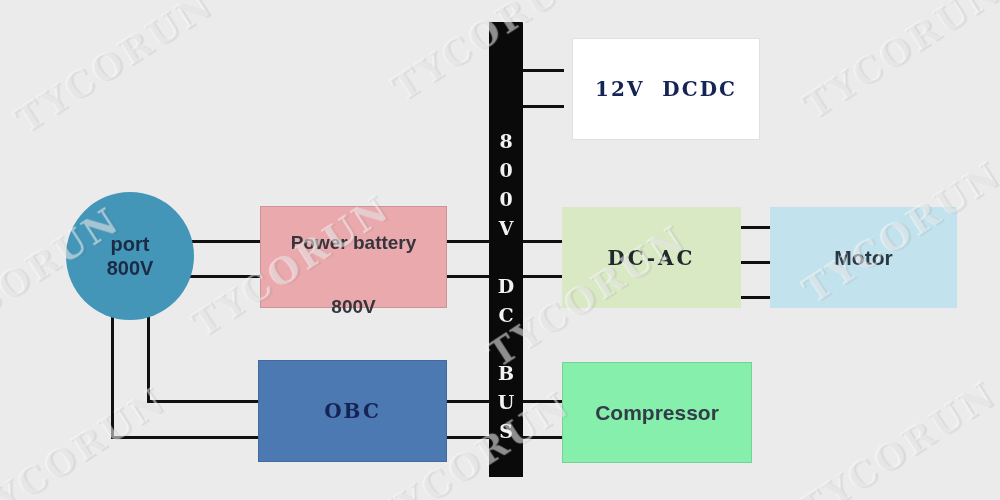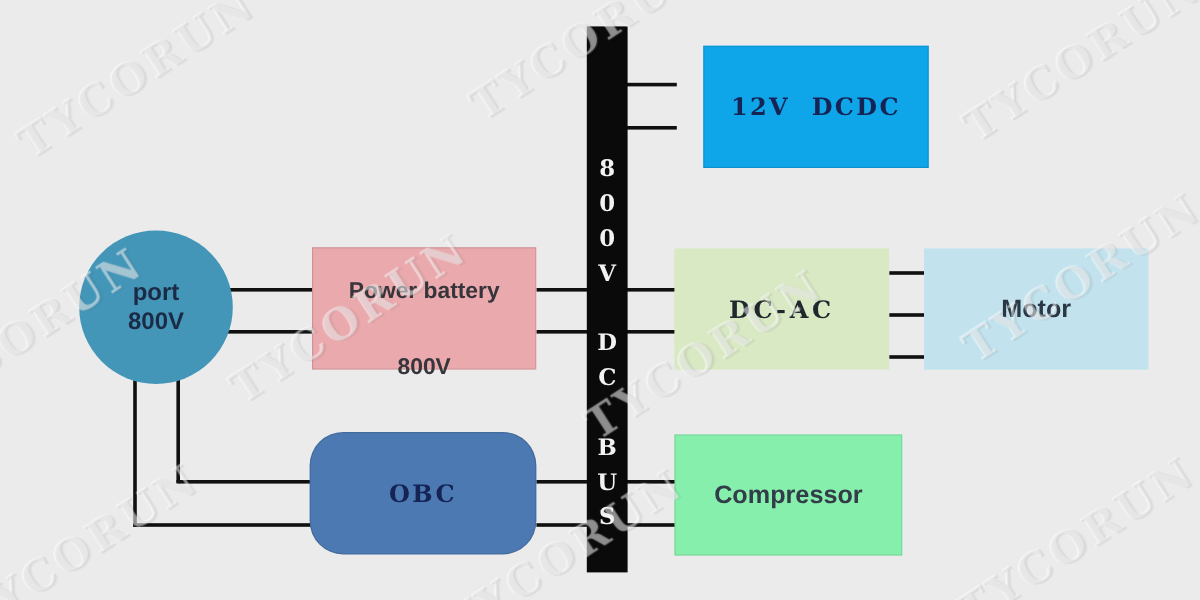--- a/index.html
+++ b/index.html
@@ -90,33 +90,33 @@
 
   <div class="node box" style="left: 260px; top: 206px; width: 187px; height: 102px; background-color: rgb(234, 169, 173);">
     <div class="pb-label">Power battery</div>
     <div class="pb-label">800V</div>
   </div>
 
   <div class="node" style="left: 489px; top: 22px; width: 34px; height: 455px; background-color: rgb(10, 10, 10);">
     <div class="bus-label">800V DC BUS</div>
   </div>
 
-  <div class="node box" style="left: 586px; top: 38px; width: 188px; height: 102px; background-color: #0ea5e9;">
+  <div class="node box" style="left: 572px; top: 38px; width: 188px; height: 102px; background-color: #ffffff;">
     <div class="serif-label">12V  DCDC</div>
   </div>
 
   <div class="node" style="left: 770px; top: 207px; width: 187px; height: 101px; background-color: rgb(194, 227, 238);">
     <div class="sans-label">Motor</div>
   </div>
 
   <div class="node" style="left: 562px; top: 207px; width: 179px; height: 101px; background-color: rgb(217, 233, 195);">
     <div class="serif-label dcac-label">DC-AC</div>
   </div>
 
-  <div class="node box" style="left: 258px; top: 360px; width: 189px; height: 102px; background-color: rgb(76, 121, 178); border-radius: 28px;">
+  <div class="node box" style="left: 258px; top: 360px; width: 189px; height: 102px; background-color: rgb(76, 121, 178);">
     <div class="serif-label">OBC</div>
   </div>
 
   <div class="node box" style="left: 562px; top: 362px; width: 190px; height: 101px; background-color: #86efac;">
     <div class="sans-label comp-label">Compressor</div>
   </div>
 
   <div class="wm-layer">
     <div class="wm" style="left:115px;top:62px;">TYCORUN</div>
     <div class="wm" style="left:492px;top:30px;">TYCORUN</div>

